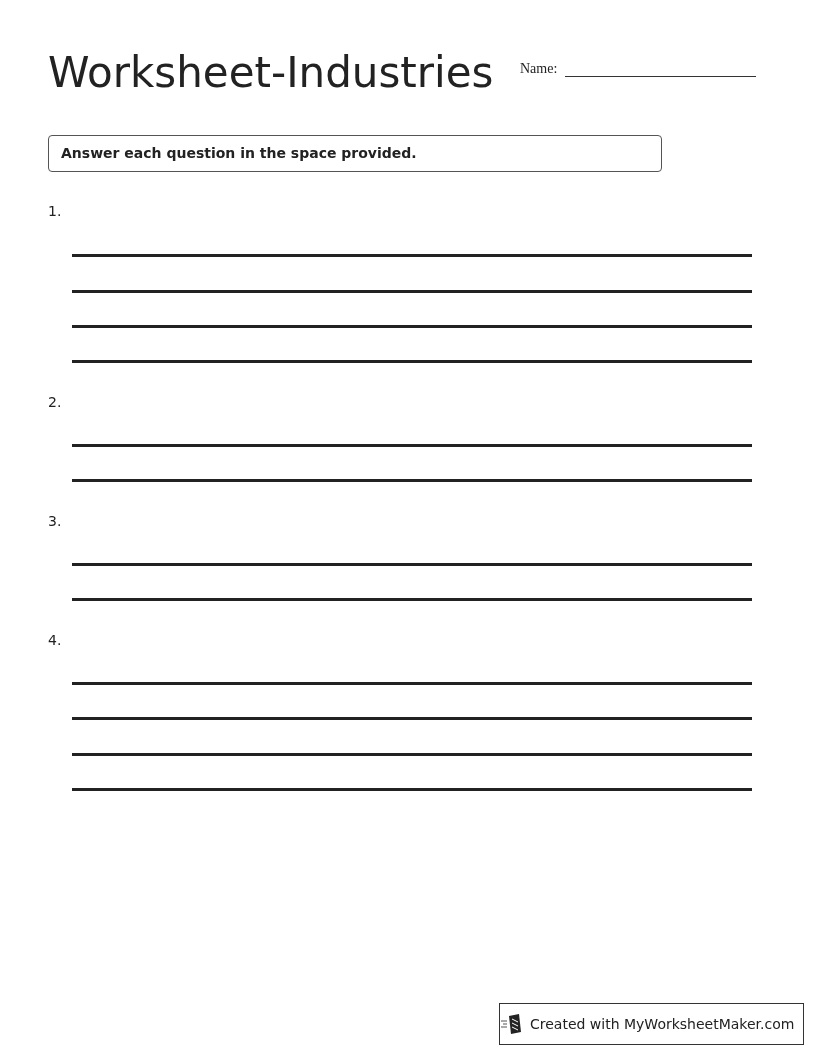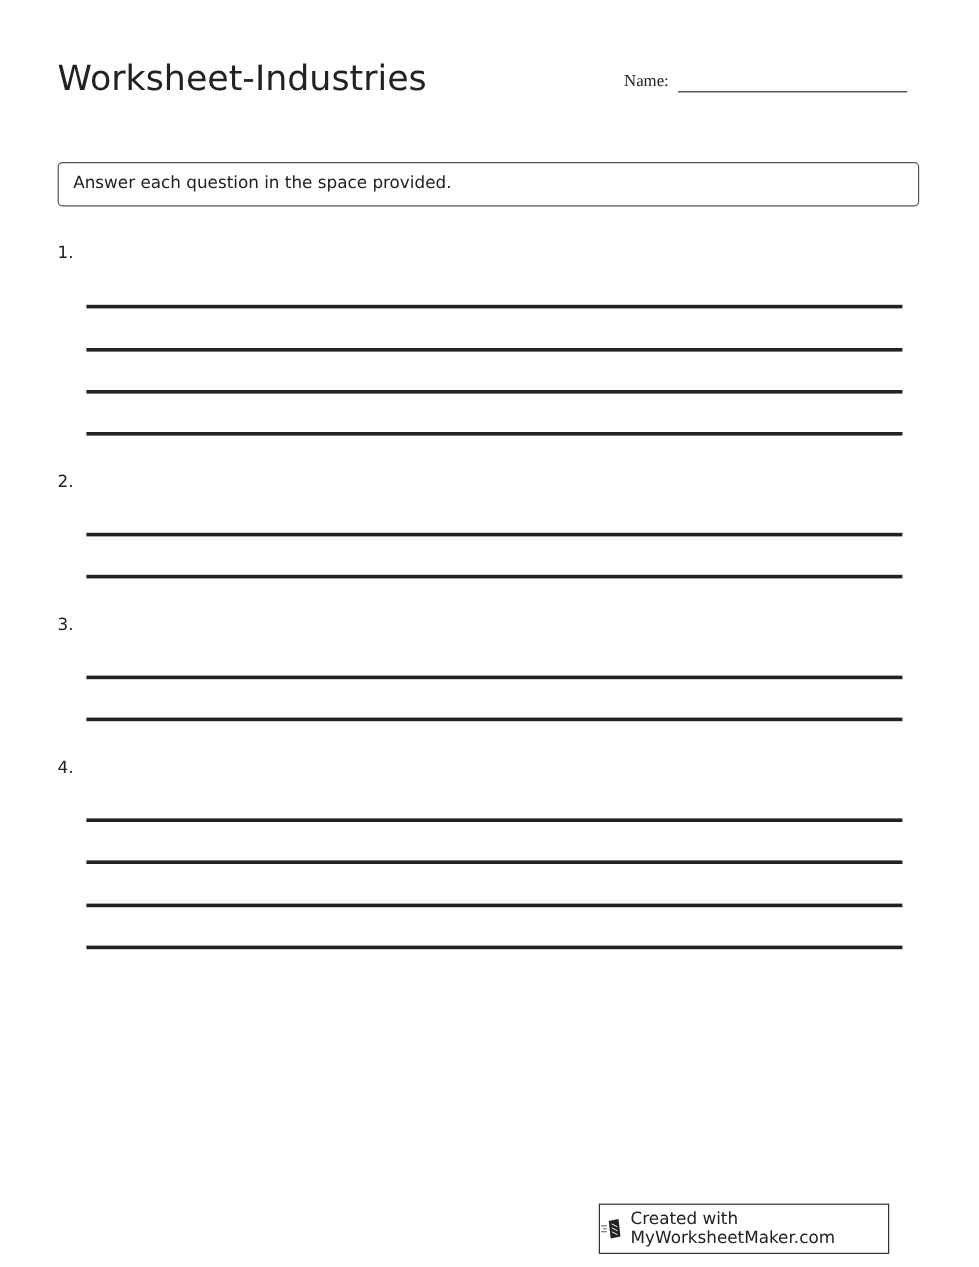--- a/index.html
+++ b/index.html
@@ -2,37 +2,37 @@
 <html><head>
   <meta charset="utf-8">
   <style>
     html, body { margin: 0; padding: 0; background: #ffffff; }
     body {
       width: 816px; height: 1056px; position: relative; overflow: hidden;
       font-family: "DejaVu Sans", sans-serif; color: #222;
     }
     .title {
       position: absolute; left: 48px; top: 48px;
-      font-size: 29px; font-weight: normal; color: #222; letter-spacing: 0;
+      font-size: 42px; font-weight: normal; color: #222; letter-spacing: 0;
       font-family: "DejaVu Sans", sans-serif;
     }
     .name-wrap { position: absolute; left: 520px; top: 52px; display: flex; align-items: flex-end; }
     .name-label { font-family: "Liberation Serif", serif; font-size: 14px; color: #222; }
     .name-line { width: 191px; border-bottom: 1.5px solid #333; margin-left: 8px; height: 24px; }
     .instructions {
-      position: absolute; left: 48px; top: 135px; width: 718px; height: 37px;
+      position: absolute; left: 48px; top: 135px; width: 614px; height: 37px;
       border: 1.5px solid #555; border-radius: 4px; box-sizing: border-box;
-      font-size: 14px; padding-left: 12px; line-height: 35px; color: #222;
+      font-size: 14px; padding-left: 12px; line-height: 35px; color: #222; font-weight: bold;
     }
     .question { position: absolute; left: 48px; width: 720px; }
     .q-text { font-size: 14px; display: flex; color: #222; }
     .q-num { width: 28px; }
     .answer-line { position: absolute; left: 24px; width: 680px; height: 0; border-top: 3px solid #222; }
     .footer {
-      position: absolute; left: 499px; top: 1003px; width: 242px; height: 42px;
+      position: absolute; left: 499px; top: 1003px; width: 305px; height: 42px;
       border: 1.5px solid #333; box-sizing: border-box; display: flex; align-items: center;
       padding-left: 0; font-size: 14px; color: #222;
     }
     .logo { width: 24px; height: 22px; margin-right: 6px; }
   </style>
 </head>
 <body>
 
 <div class="title">Worksheet-Industries</div>
 

